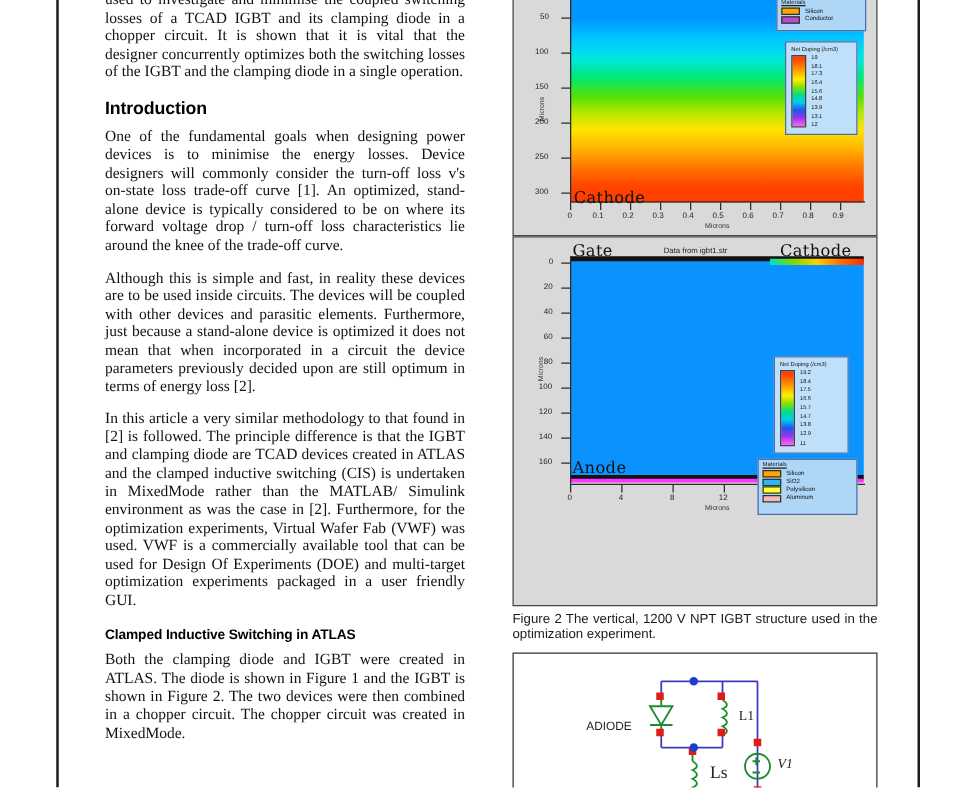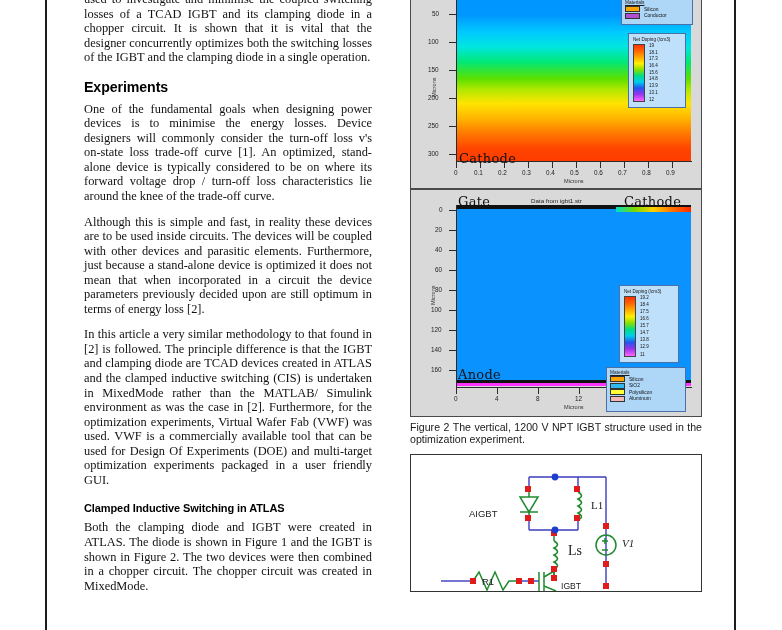--- a/index.html
+++ b/index.html
@@ -95,21 +95,21 @@
 
 <div class="page">
 
   <div class="page-border-left"></div>
   <div class="page-border-right"></div>
 
   <div class="col-left">
 
     <p class="body-p">used to investigate and minimise the coupled switching losses of a TCAD IGBT and its clamping diode in a chopper circuit. It is shown that it is vital that the designer concurrently optimizes both the switching losses of the IGBT and the clamping diode in a single operation.</p>
 
-    <h2 class="sec-h">Experiments</h2>
+    <h2 class="sec-h">Introduction</h2>
 
     <p class="body-p">One of the fundamental goals when designing power devices is to minimise the energy losses. Device designers will commonly consider the turn-off loss v's on-state loss trade-off curve [1]. An optimized, stand-alone device is typically considered to be on where its forward voltage drop / turn-off loss characteristics lie around the knee of the trade-off curve.</p>
     <p class="body-p">Although this is simple and fast, in reality these devices are to be used inside circuits. The devices will be coupled with other devices and parasitic elements. Furthermore, just because a stand-alone device is optimized it does not mean that when incorporated in a circuit the device parameters previously decided upon are still optimum in terms of energy loss [2].</p>
     <p class="body-p">In this article a very similar methodology to that found in [2] is followed. The principle difference is that the IGBT and clamping diode are TCAD devices created in ATLAS and the clamped inductive switching (CIS) is undertaken in MixedMode rather than the MATLAB/ Simulink environment as was the case in [2]. Furthermore, for the optimization experiments, Virtual Wafer Fab (VWF) was used. VWF is a commercially available tool that can be used for Design Of Experiments (DOE) and multi-target optimization experiments packaged in a user friendly GUI.</p>
 
     <h2 class="sec-h small">Clamped Inductive Switching in ATLAS</h2>
 
     <p class="body-p">Both the clamping diode and IGBT were created in ATLAS. The diode is shown in Figure 1 and the IGBT is shown in Figure 2. The two devices were then combined in a chopper circuit. The chopper circuit was created in MixedMode.</p>
   </div>
 
@@ -194,21 +194,21 @@
             <span>14.8</span>
             <span>13.9</span>
             <span>13.1</span>
             <span>12</span>
           </div>
         </div>
       </div>
     </div>
 
 
-    <div class="figbox" style="height:228px;">
+    <div class="figbox" style="height:296px;">
 
       <div class="plottitle" style="left:120px;top:7px;">Data from igbt1.str</div>
 
       <div class="plotarea" style="left:45px;top:18px;width:235px;height:172px;background:#0a93ff;"></div>
 
       <div class="plotarea" style="left:45px;top:15px;width:235px;height:4px;background:#111;"></div>
 
       <div class="plotarea" style="left:205px;top:17px;width:75px;height:5px;
              background:linear-gradient(to right,#00e0c0,#7bd800,#ffd000,#ff7000,#ff2a00);"></div>
 
@@ -366,21 +366,21 @@
           <rect x="117" y="123" width="6" height="6"></rect>
           <rect x="192" y="128" width="6" height="6"></rect>
         </g>
 
         <g fill="#1a3fd0">
           <circle cx="144" cy="22" r="3.4"></circle>
           <circle cx="144" cy="75" r="3.4"></circle>
         </g>
       </svg>
 
-      <div class="circ-label" style="left:58px;top:53px;">AIGBT</div>
+      <div class="circ-label" style="left:58px;top:53px;">ADIODE</div>
       <div class="circ-label ital" style="left:180px;top:44px;font-style:normal;">L1</div>
       <div class="circ-label sub" style="left:157px;top:88px;">Ls</div>
       <div class="circ-label ital" style="left:211px;top:82px;">V1</div>
       <div class="circ-label" style="left:71px;top:121px;">R1</div>
       <div class="circ-label" style="left:150px;top:126px;font-size:8.6px;">IGBT</div>
     </div>
 
   </div>
 </div>
 

